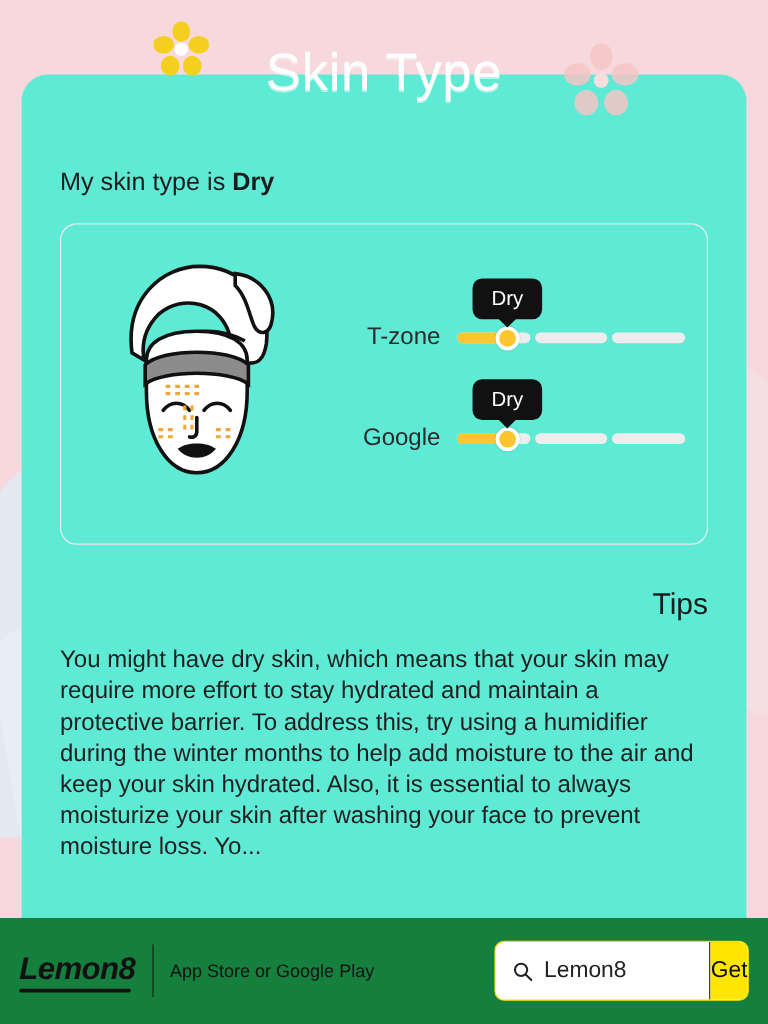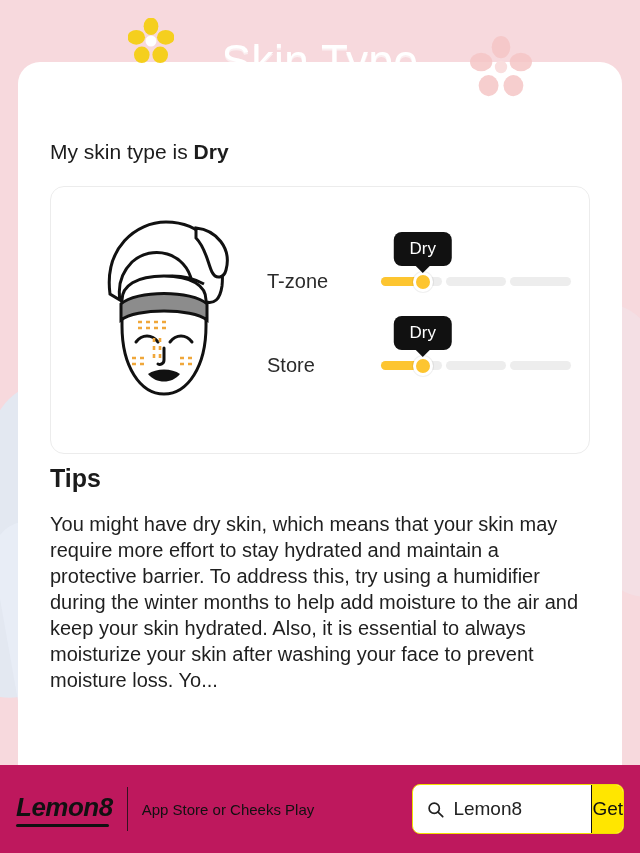--- a/index.html
+++ b/index.html
@@ -58,21 +58,21 @@
   }
   .flower-pink {
     position: absolute; left: 470px; top: 36px;
     width: 62px; height: 62px; z-index: 2;
   }
 
   
   .card {
     position: absolute;
     left: 18px; right: 18px; top: 62px; bottom: 88px;
-    background: #ffffff;
+    background: #5eead4;
     border-radius: 22px 22px 0 0;
     overflow: hidden;
     z-index: 1;
   }
   .card-inner { padding: 78px 32px 0 32px; }
 
   .skintype-line {
     font-size: 21px;
     color: #1c1c1c;
     margin-bottom: 22px;
@@ -95,21 +95,21 @@
   .sliders { flex: 1; padding-top: 6px; }
 
   .slider-row {
     display: flex; align-items: center; gap: 14px;
     margin-bottom: 58px;
     position: relative;
   }
   .slider-row:last-child { margin-bottom: 0; }
   .slider-label {
     font-size: 20px; color: #2b2b2b;
-    width: 100px; text-align: left;
+    width: 100px; text-align: right;
     flex: 0 0 100px;
   }
   .track-wrap { position: relative; flex: 1; height: 26px; }
   .track {
     position: absolute; top: 9px; left: 0; right: 0; height: 9px;
     display: flex; gap: 4px;
   }
   .seg {
     flex: 1; background: #ededed; border-radius: 5px;
   }
@@ -141,31 +141,32 @@
     content: "";
     position: absolute;
     left: 50%; bottom: -7px;
     transform: translateX(-50%);
     border-left: 8px solid transparent;
     border-right: 8px solid transparent;
     border-top: 8px solid #111111;
   }
 
   .tips-title {
-    font-size: 25px; font-weight: bold; color: #1b1b1b;
-    margin: 10px 0 18px 0;
+    font-size: 25px; font-weight: normal; color: #1b1b1b;
+    margin: 36px 0 18px 0;
+    text-align: right;
   }
   .tips-body {
     font-size: 20px; line-height: 26px; color: #1f1f1f;
   }
 
   
   .banner {
     position: absolute; left: 0; right: 0; bottom: 0; height: 88px;
-    background: #be185d;
+    background: #15803d;
     display: flex; align-items: center;
     padding: 0 16px;
     gap: 14px;
     z-index: 5;
   }
   .logo {
     font-size: 26px; font-weight: bold; font-style: italic;
     color: #111; letter-spacing: -.5px;
     position: relative;
     padding-bottom: 4px;
@@ -280,21 +281,21 @@
               <div class="seg"></div>
               <div class="seg"></div>
             </div>
             <div class="fill" style="width:22%"></div>
             <div class="knob" style="left:22%"></div>
             <div class="bubble" style="left:22%">Dry</div>
           </div>
         </div>
 
         <div class="slider-row">
-          <div class="slider-label">Store</div>
+          <div class="slider-label">Google</div>
           <div class="track-wrap">
             <div class="track">
               <div class="seg"></div>
               <div class="seg"></div>
               <div class="seg"></div>
             </div>
             <div class="fill" style="width:22%"></div>
             <div class="knob" style="left:22%"></div>
             <div class="bubble" style="left:22%">Dry</div>
           </div>
@@ -306,21 +307,21 @@
     <div class="tips-title">Tips</div>
     <div class="tips-body">You might have dry skin, which means that your skin may require more effort to stay hydrated and maintain a protective barrier. To address this, try using a humidifier during the winter months to help add moisture to the air and keep your skin hydrated. Also, it is essential to always moisturize your skin after washing your face to prevent moisture loss. Yo...</div>
 
   </div>
 </div>
 
 <div class="banner">
   <div class="logo">Lemon8</div>
   <div class="divider"></div>
   <div class="promo">
-    <div>App Store or Cheeks Play</div>
+    <div>App Store or Google Play</div>
   </div>
   <div class="search-get-wrap">
     <div class="search-inner">
       <svg width="17" height="17" viewBox="0 0 20 20">
         <circle cx="8.5" cy="8.5" r="6" fill="none" stroke="#222" stroke-width="2"></circle>
         <line x1="13" y1="13" x2="18.5" y2="18.5" stroke="#222" stroke-width="2" stroke-linecap="round"></line>
       </svg>
       <span>Lemon8</span>
     </div>
     <div class="sep"></div>

